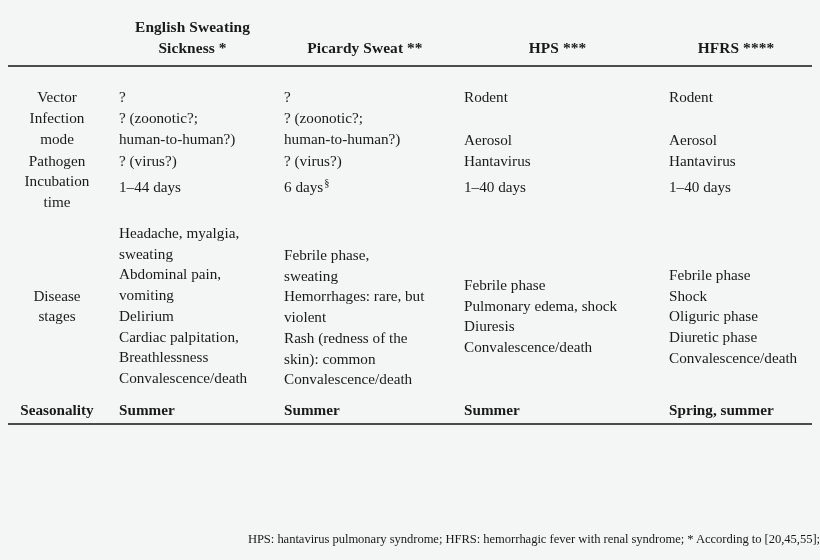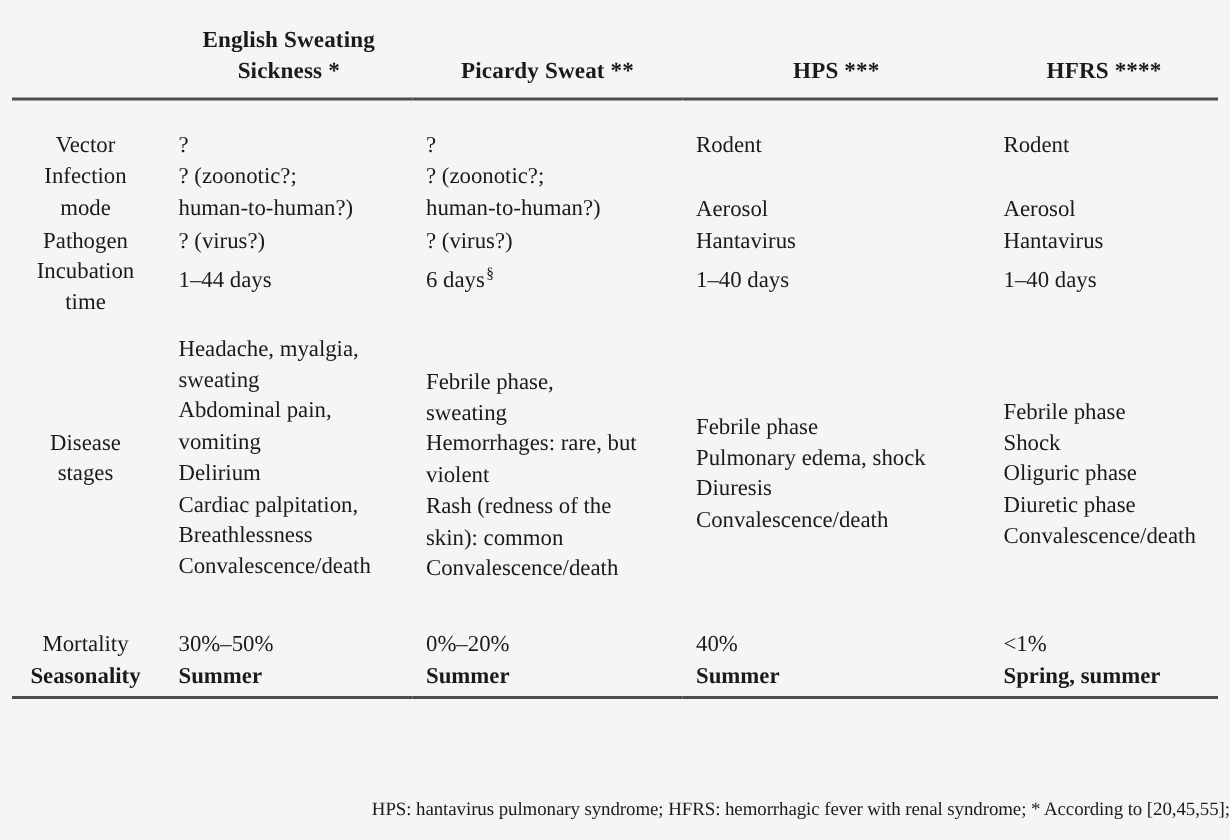--- a/index.html
+++ b/index.html
@@ -236,35 +236,20 @@
           <span class="line">Diuretic phase</span>
           <span class="line">Convalescence/death</span>
         </td>
       </tr>
 
       <tr>
         <td class="spacer-cell" colspan="5"></td>
       </tr>
 
 
-      <tr class="pad-top">
-        <td class="lab">Mortality</td>
-        <td class="val">
-          <span class="line">30%–50%</span>
-        </td>
-        <td class="val">
-          <span class="line">0%–20%</span>
-        </td>
-        <td class="val">
-          <span class="line">40%</span>
-        </td>
-        <td class="val">
-          <span class="line">&lt;1%</span>
-        </td>
-      </tr>
 
       <tr class="last">
         <td class="lab">Seasonality</td>
         <td class="val">
           <span class="line">Summer</span>
         </td>
         <td class="val">
           <span class="line">Summer</span>
         </td>
         <td class="val">

